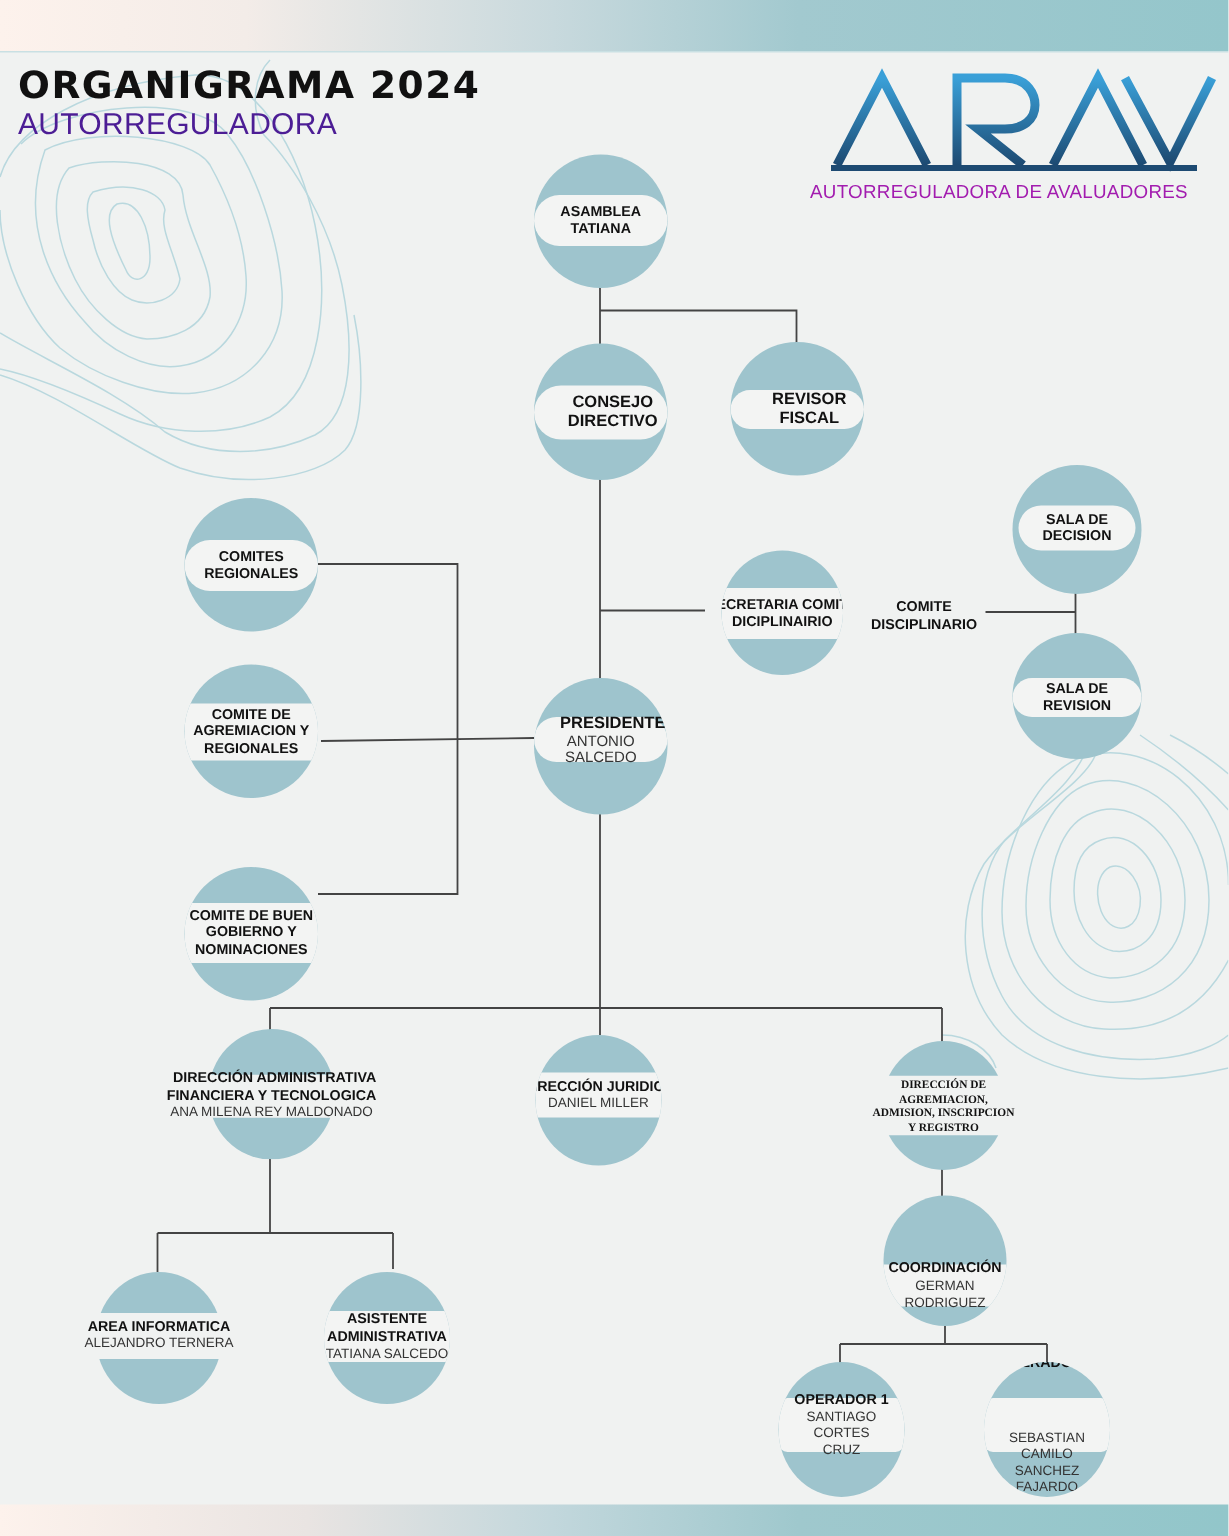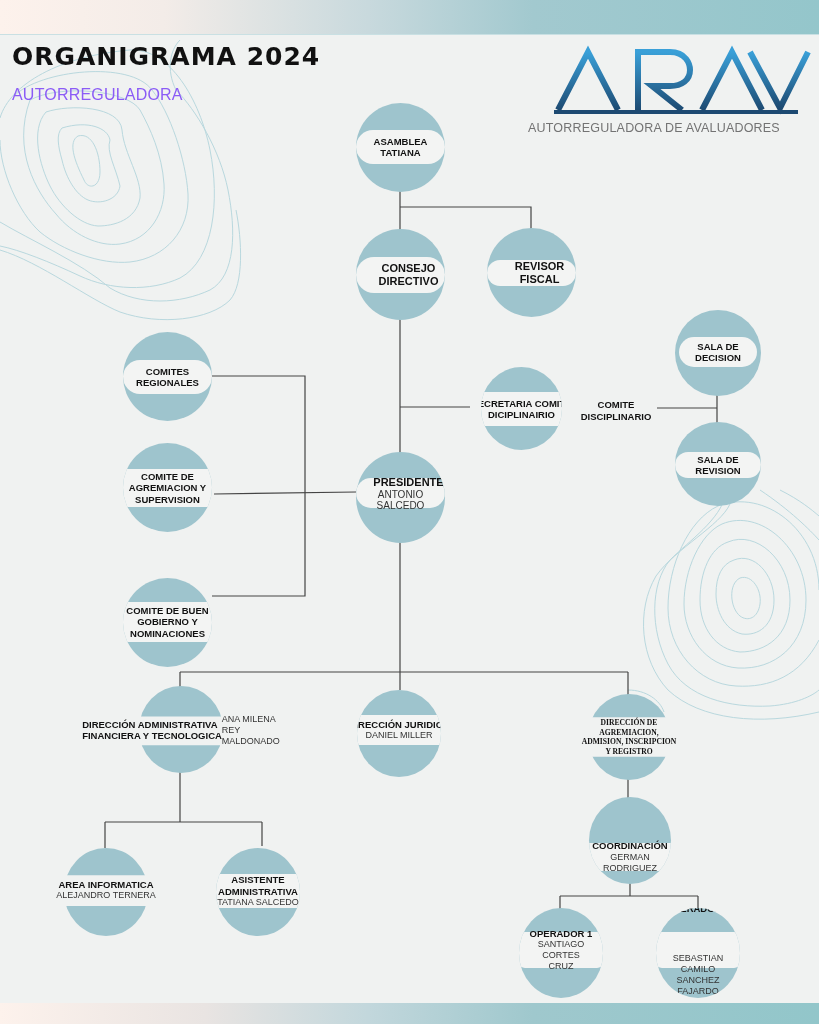--- a/index.html
+++ b/index.html
@@ -3,23 +3,23 @@
 <meta charset="utf-8">
 <style>
   html, body { margin:0; padding:0; }
   body { width:819px; height:1024px; position:relative; overflow:hidden; background:#f0f2f1; font-family:"Liberation Sans", sans-serif; }
   .band-top { position:absolute; left:0; top:0; width:819px; height:34px;
     background:linear-gradient(90deg,#fdf2ec 0%,#f3ece8 20%,#c8d9dd 45%,#a2c9cf 65%,#94c6cb 100%); border-bottom:1px solid #c9e0e3; }
   .band-bottom { position:absolute; left:0; top:1003px; width:819px; height:21px;
     background:linear-gradient(90deg,#fdf2ec 0%,#e9e4e2 25%,#c2d7dc 45%,#9fc8cd 65%,#92c6ca 100%); }
   svg.layer { position:absolute; left:0; top:0; }
   .title { position:absolute; left:12px; top:42px; font-size:25px; font-weight:900; letter-spacing:1px; color:#111; font-family:"DejaVu Sans", sans-serif; }
-  .subtitle { position:absolute; left:12px; top:84px; font-size:16px; line-height:22px; color:#8b5cf6; letter-spacing:0.2px; }
+  .subtitle { position:absolute; left:12px; top:72px; font-size:20px; line-height:22px; color:#4c1d95; letter-spacing:0.2px; }
   .logo { position:absolute; left:552px; top:44px; width:260px; }
-  .logo-sub { position:absolute; left:528px; top:121px; font-size:12.5px; color:#737373; letter-spacing:0.2px; }
+  .logo-sub { position:absolute; left:540px; top:121px; font-size:12.5px; color:#a21caf; letter-spacing:0.2px; }
   .node { position:absolute; border-radius:50%; background:#9ec4cd; overflow:hidden; }
   .label { position:absolute; left:-20px; right:-20px; background:#f3f4f3; border-radius:22px;
     display:flex; flex-direction:column; justify-content:center; align-items:center; text-align:center; }
   .label.flat { border-radius:0; }
   .t { font-weight:bold; font-size:9.5px; line-height:11.5px; color:#111; white-space:pre-line; }
   .n { font-size:9px; line-height:11px; color:#333; white-space:pre-line; }
   .t.lg { font-size:11px; line-height:13px;margin-left:16px; }
   .n.lg { font-size:10px; }
   .t.sm { font-size:7.6px; line-height:9.5px; }
   .freelabel { position:absolute; text-align:center; font-weight:bold; font-size:9.5px; line-height:11.5px; color:#111; white-space:pre-line; background:#f0f2f1; }
@@ -139,21 +139,21 @@
   <div class="label" style="top:28px;height:34px;left:0;right:0;border-radius:17px;">
     <div class="t">COMITES
 REGIONALES</div>
   </div>
 </div>
 
 <div class="node" style="left:123px;top:443px;width:89px;height:89px;">
   <div class="label flat" style="top:26px;height:38px;left:0;right:0;">
     <div class="t">COMITE DE
 AGREMIACION Y
-SUPERVISION</div>
+REGIONALES</div>
   </div>
 </div>
 
 <div class="node" style="left:123px;top:578px;width:89px;height:89px;">
   <div class="label flat" style="top:24px;height:40px;left:0;right:0;">
     <div class="t">COMITE DE BUEN
 GOBIERNO Y
 NOMINACIONES</div>
   </div>
 </div>
@@ -183,21 +183,21 @@
 </div>
 
 <div class="node" style="left:675px;top:422px;width:86px;height:84px;">
   <div class="label" style="top:30px;height:26px;left:0;right:0;border-radius:13px;">
     <div class="t">SALA DE REVISION</div>
   </div>
 </div>
 
 <div class="node" style="left:139px;top:686px;width:84px;height:87px;overflow:visible;background:transparent;">
   <div style="position:absolute;inset:0;border-radius:50%;background:#9ec4cd;clip-path:polygon(0 0,100% 0,100% 35%,0 35%,0 68%,100% 68%,100% 100%,0 100%);"></div>
-  <div style="position:absolute;left:-40px;right:-40px;top:29px;height:30px;display:flex;align-items:center;justify-content:center;text-align:left;">
+  <div style="position:absolute;left:-40px;right:-40px;top:29px;height:30px;display:flex;flex-direction:column;align-items:center;justify-content:center;text-align:right;">
     <div class="t" style="white-space:pre;">DIRECCIÓN ADMINISTRATIVA
 FINANCIERA Y TECNOLOGICA</div>
     <div class="n">ANA MILENA REY MALDONADO</div>
   </div>
 </div>
 
 <div class="node" style="left:357px;top:690px;width:84px;height:87px;">
   <div class="label flat" style="top:25px;height:30px;left:0;right:0;">
     <div class="t" style="white-space:pre;">DIRECCIÓN JURIDICA</div>
     <div class="n">DANIEL MILLER</div>

